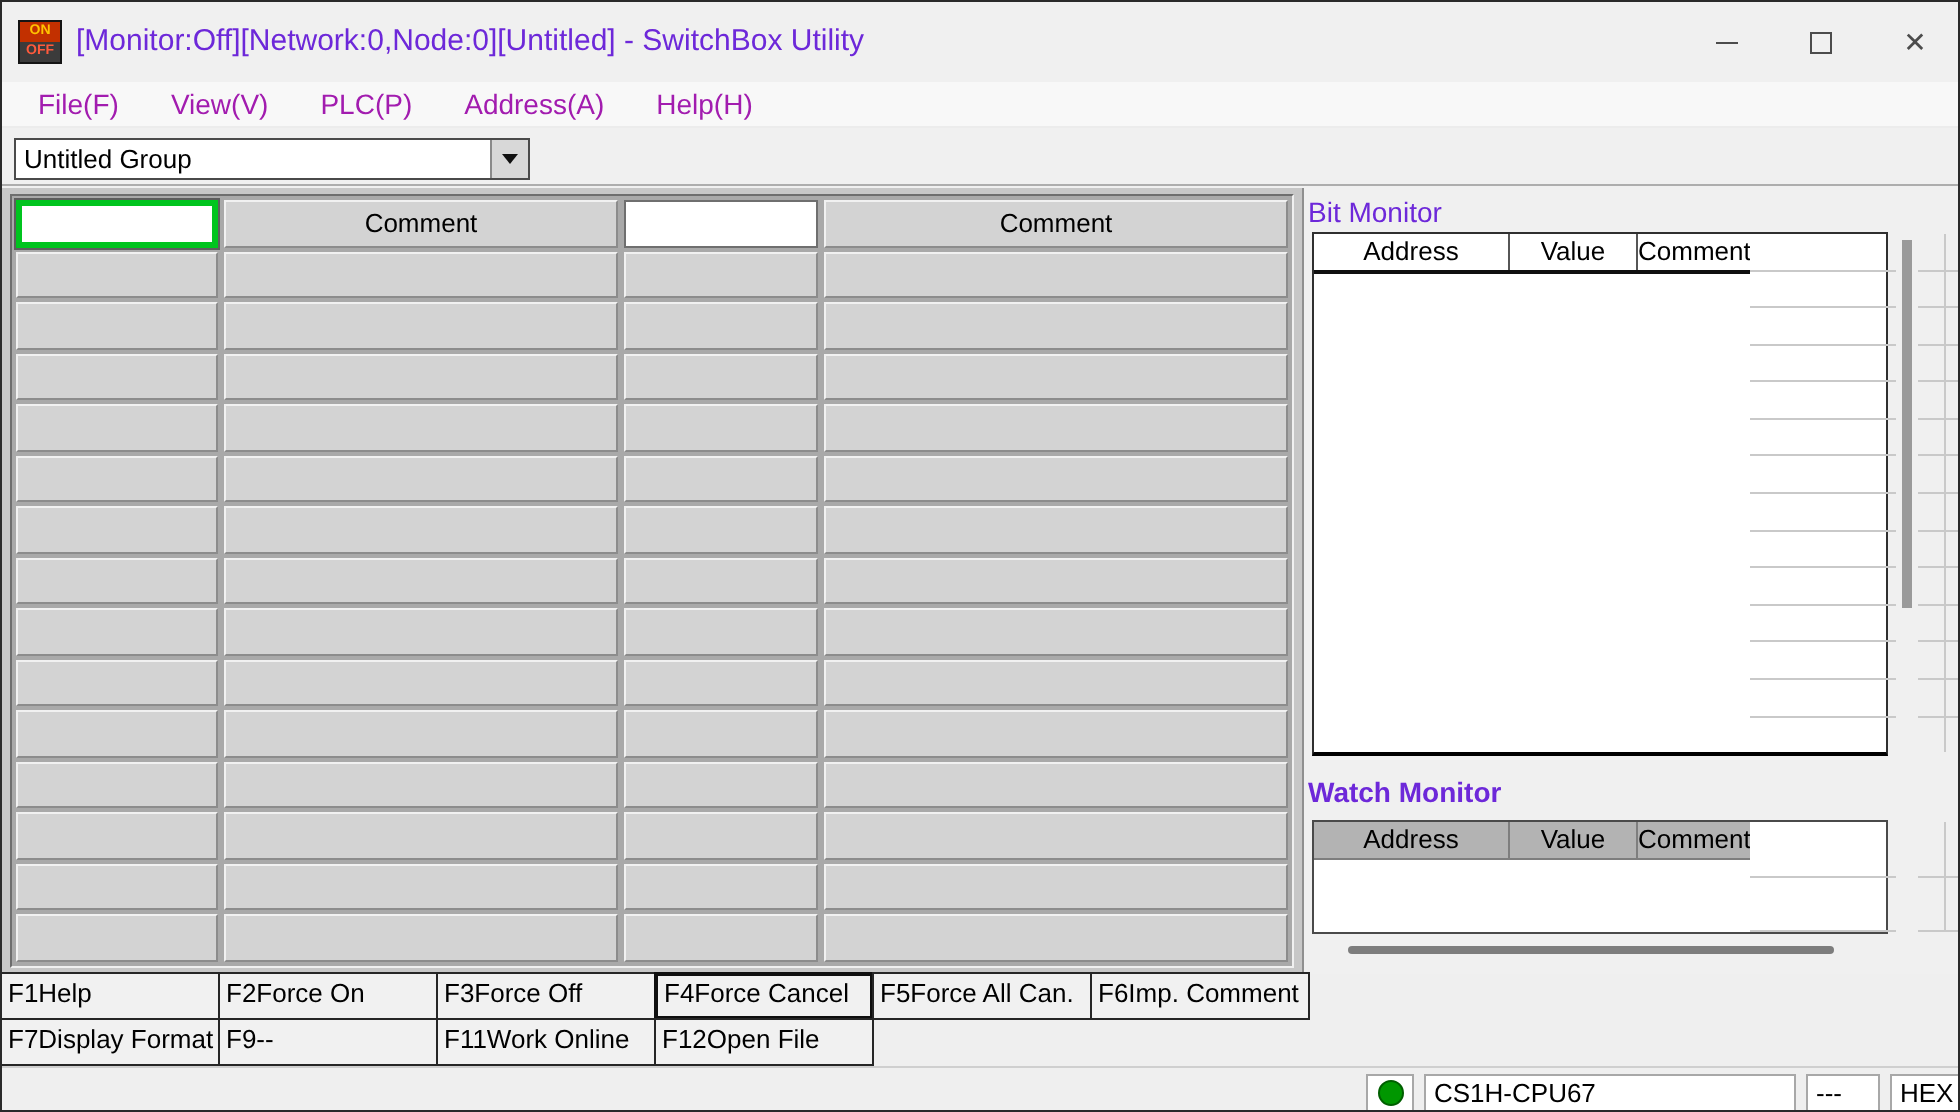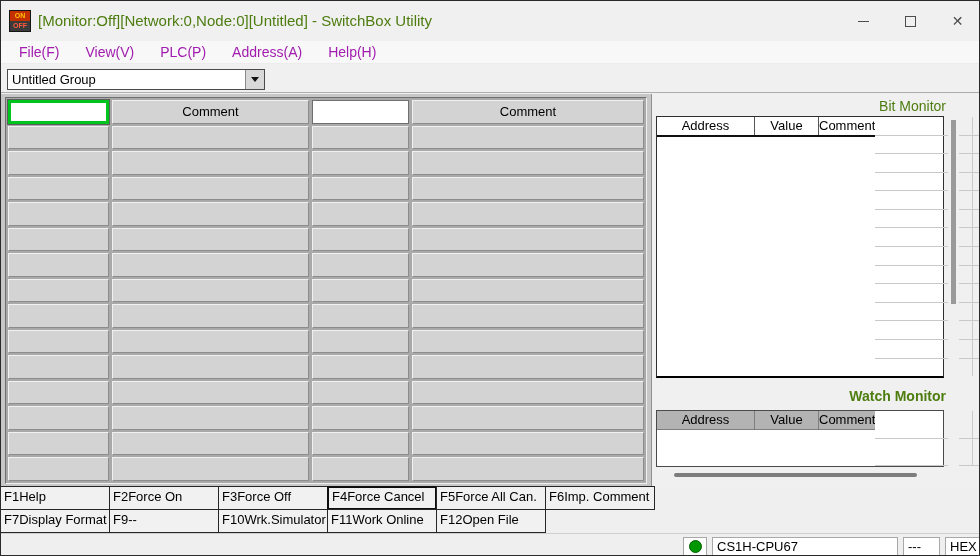--- a/index.html
+++ b/index.html
@@ -10,21 +10,21 @@
 
   
   .titlebar { position:absolute; left:0; top:0; width:980px; height:40px; background:#f0f0f0; }
   .app-icon { position:absolute; left:8px; top:9px; width:22px; height:22px; background:#141414;
               display:flex; flex-direction:column; padding:1px; }
   .app-icon .on  { flex:1; background:#c23000; color:#ffc400; font-size:7px; font-weight:bold;
                    text-align:center; line-height:9px; letter-spacing:0; }
   .app-icon .off { flex:1; background:#3b3b3b; color:#ff5a3c; font-size:7px; font-weight:bold;
                    text-align:center; line-height:9px; }
   .titlebar .title { position:absolute; left:37px; top:0; height:40px; line-height:40px;
-                     font-size:15px; color:#4d7c0f; white-space:nowrap; }
+                     font-size:15px; color:#6d28d9; white-space:nowrap; }
   .winbtns { position:absolute; right:0; top:0; height:40px; display:flex; }
   .winbtn { width:47px; height:40px; display:flex; align-items:center; justify-content:center; }
   .glyph-min { display:block; width:11px; height:1px; background:#4c4c4c; }
   .glyph-max { display:block; width:11px; height:11px; border:1px solid #4c4c4c; background:transparent; }
   .glyph-close { font-size:14px; color:#4c4c4c; line-height:1; }
 
   
   .menubar { position:absolute; left:0; top:40px; width:980px; height:23px; background:#f8f8f8;
              border-bottom:1px solid #ececec; display:flex; align-items:center; padding-left:8px; }
   .menu-item { font-size:14px; color:#a21caf; padding:0 10px; margin-right:6px; height:23px;
@@ -51,22 +51,22 @@
                 display:grid; grid-template-columns:101px 197px 97px 1fr;
                 grid-template-rows:repeat(15,1fr); gap:2px 3px; padding:2px; overflow:hidden; }
   .gcell { background:#d3d3d3; border:1px solid; border-color:#f1f1f1 #8c8c8c #8c8c8c #f1f1f1; }
   .ghead { text-align:center; font-size:13px; display:flex; align-items:center; justify-content:center; }
   .ginput { background:#fff; border:1px solid #6f6f6f; }
   .sel { background:#fff; border:3px solid #00c41e; outline:1px solid #5d5d5d; }
 
   
   .right-panel { position:absolute; left:650px; top:0; width:330px; height:393px; background:#f0f0f0;
                  border-left:1px solid #8f8f8f; }
-  .mon-title { position:absolute; left:2px; width:292px; height:16px; text-align:right;
-               font-size:14px; color:#4d7c0f; }
+  .mon-title { position:absolute; left:2px; width:292px; height:16px; text-align:left;
+               font-size:14px; color:#6d28d9; }
   .bit-title { top:4px; }
   .watch-title { top:294px;font-weight:bold; }
   .mon-table { position:absolute; left:4px; width:288px; background:#fff; display:flex;
                }
   .bit-table { top:22px; height:262px; border:1px solid #2f2f2f; border-bottom:2px solid #000; }
   .watch-table { top:316px; height:57px; border:1px solid #4a4a4a; }
   .mon-head { display:flex; flex:none; }
   .bit-table .mon-head { height:20px; border-bottom:2px solid #101010; background:#fff; }
   .watch-table .mon-head { height:19px; background:#b3b3b3; border-bottom:1px solid #7e7e7e; }
   .mon-hcell { font-size:13px; text-align:center; line-height:18px; overflow:hidden; }
@@ -325,21 +325,20 @@
   <div class="fkeys-bg"></div>
   <div class="fkeys" id="fkeys">
       <div class="fkey">F1Help</div>
       <div class="fkey">F2Force On</div>
       <div class="fkey">F3Force Off</div>
       <div class="fkey focused">F4Force Cancel</div>
       <div class="fkey">F5Force All Can.</div>
       <div class="fkey">F6Imp. Comment</div>
       <div class="fkey">F7Display Format</div>
       <div class="fkey">F9--</div>
-      <div class="fkey">F10Wrk.Simulator</div>
       <div class="fkey">F11Work Online</div>
       <div class="fkey">F12Open File</div>
     </div>
 
   <div class="statusbar">
     <div class="sbox s-dot-box">
       <span class="dot" id="connDot" style="background: rgb(0, 151, 0);"></span>
     </div>
     <div class="sbox s-plc">CS1H-CPU67</div>
     <div class="sbox s-int">---</div>

